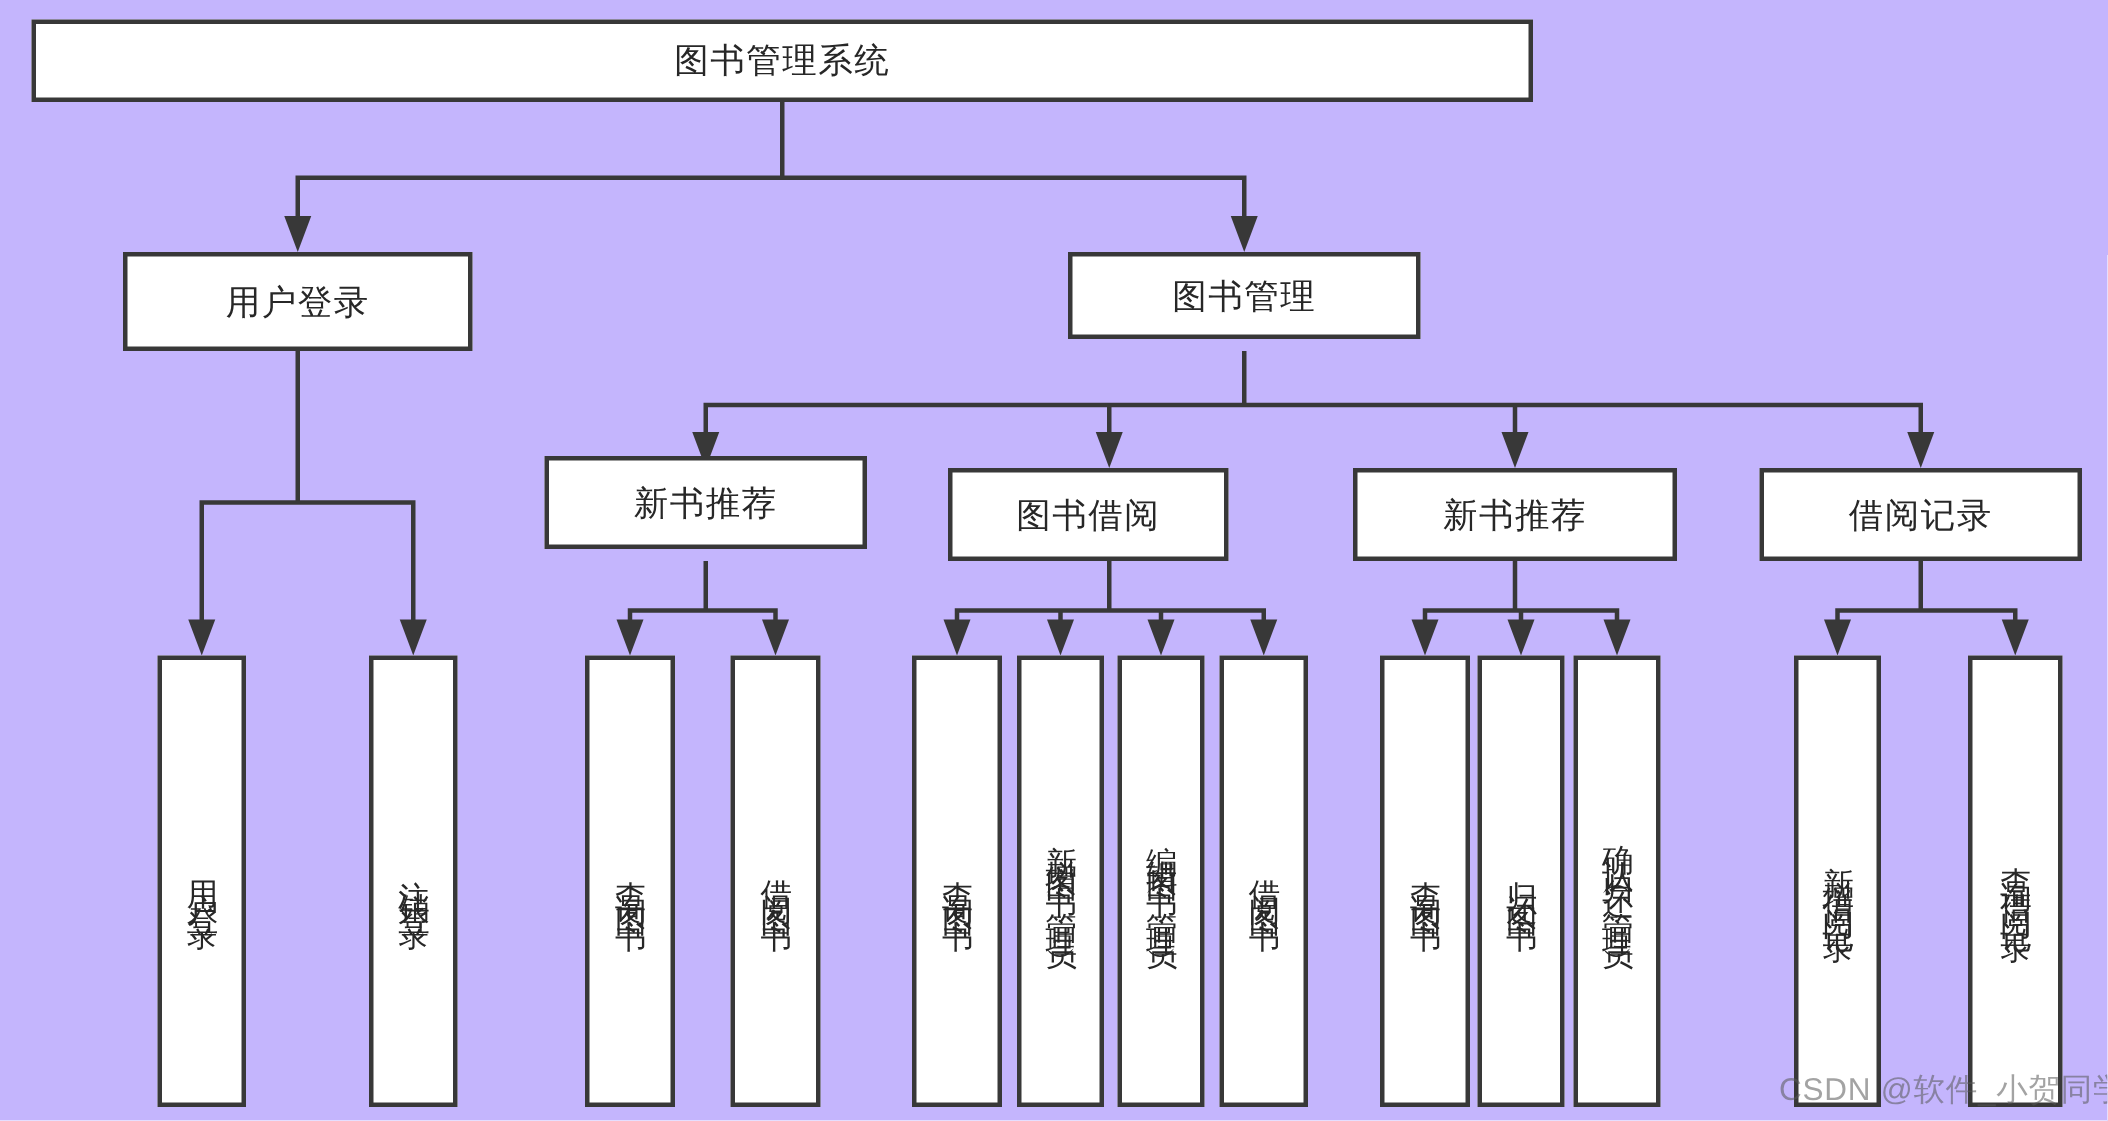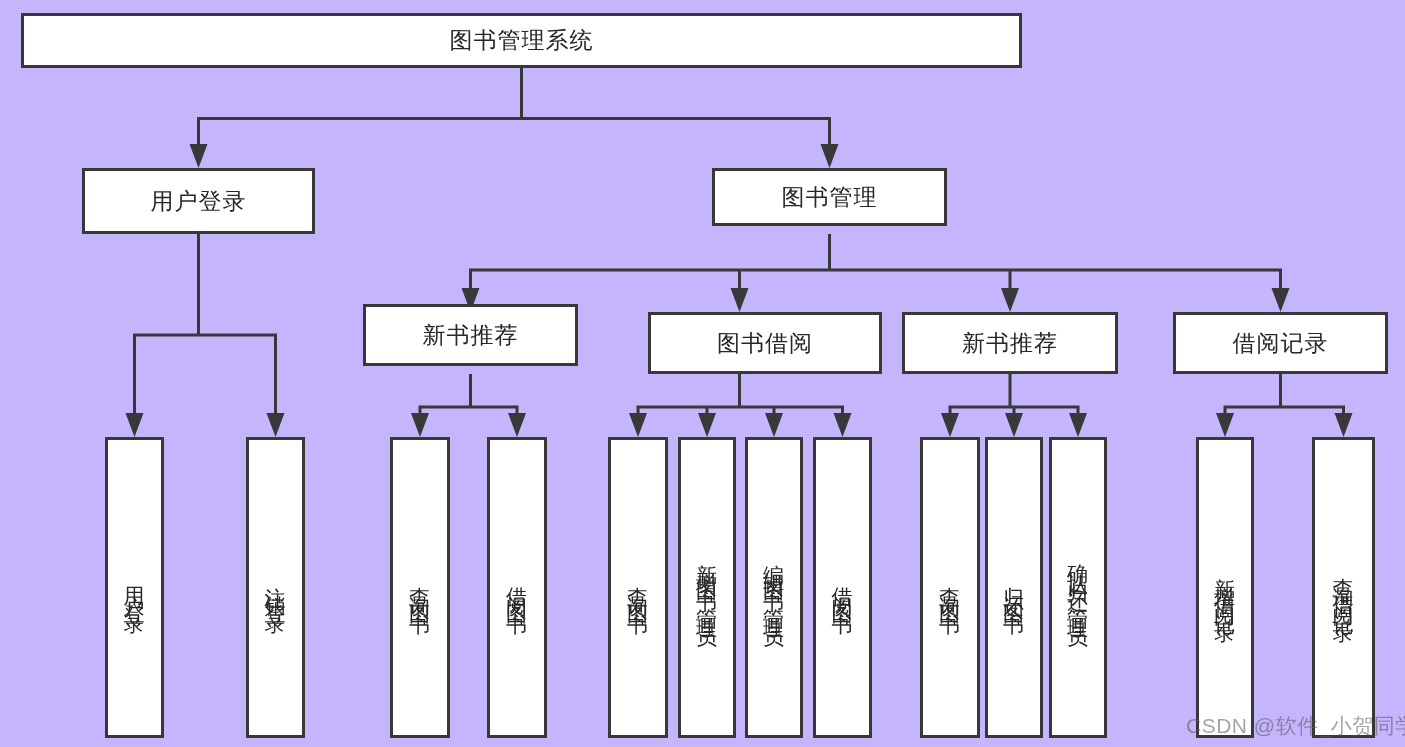--- a/index.html
+++ b/index.html
@@ -93,21 +93,21 @@
   <div class="box" style="left:82px;top:168px;width:233px;height:66px">
     <span class="hlabel">用户登录</span>
   </div>
   <div class="box" style="left:712px;top:168px;width:235px;height:58px">
     <span class="hlabel">图书管理</span>
   </div>
 
   <div class="box" style="left:363px;top:304px;width:215px;height:62px">
     <span class="hlabel">新书推荐</span>
   </div>
-  <div class="box" style="left:648px;top:312px;width:234px;height:62px">
+  <div class="box" style="left:632px;top:312px;width:187px;height:62px">
     <span class="hlabel">图书借阅</span>
   </div>
   <div class="box" style="left:902px;top:312px;width:216px;height:62px">
     <span class="hlabel">新书推荐</span>
   </div>
   <div class="box" style="left:1173px;top:312px;width:215px;height:62px">
     <span class="hlabel">借阅记录</span>
   </div>
 
   <div class="box" style="left:105px;top:437px;width:59px;height:301px">

